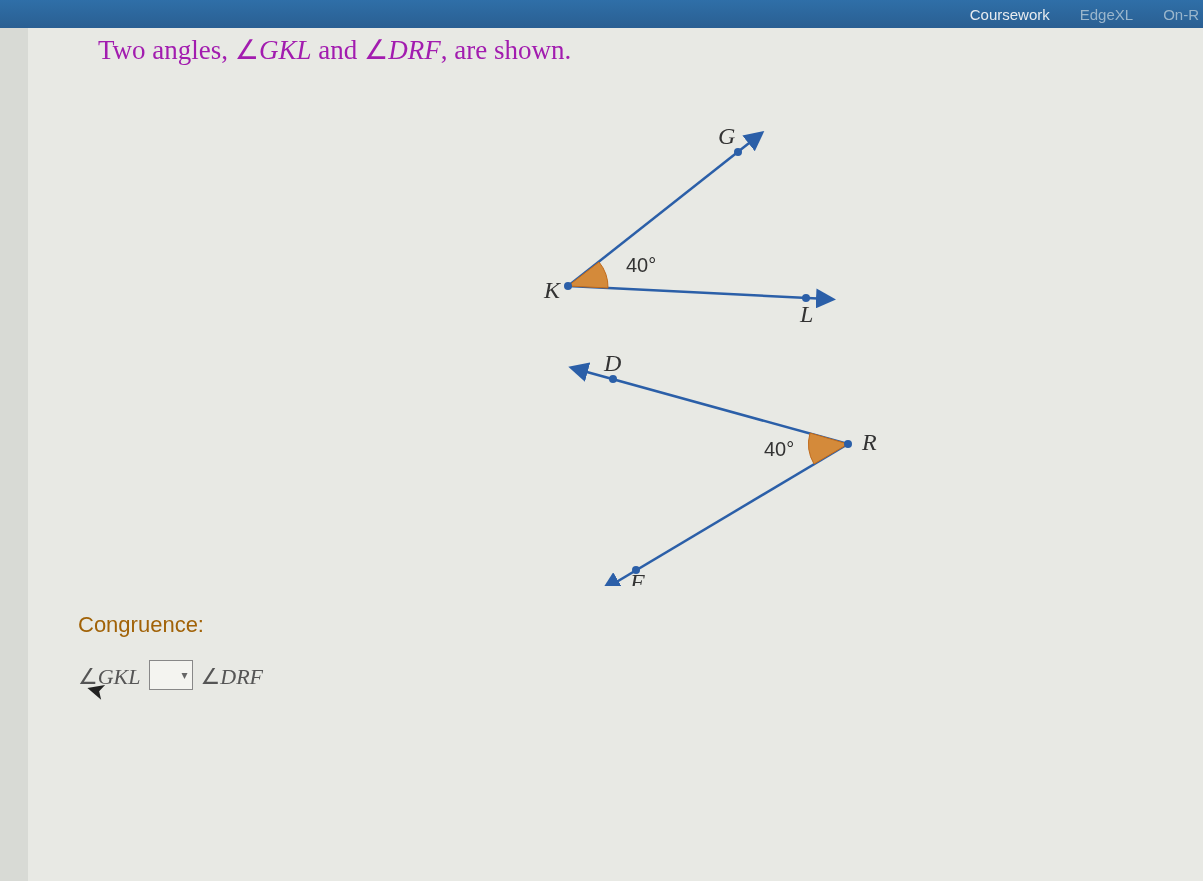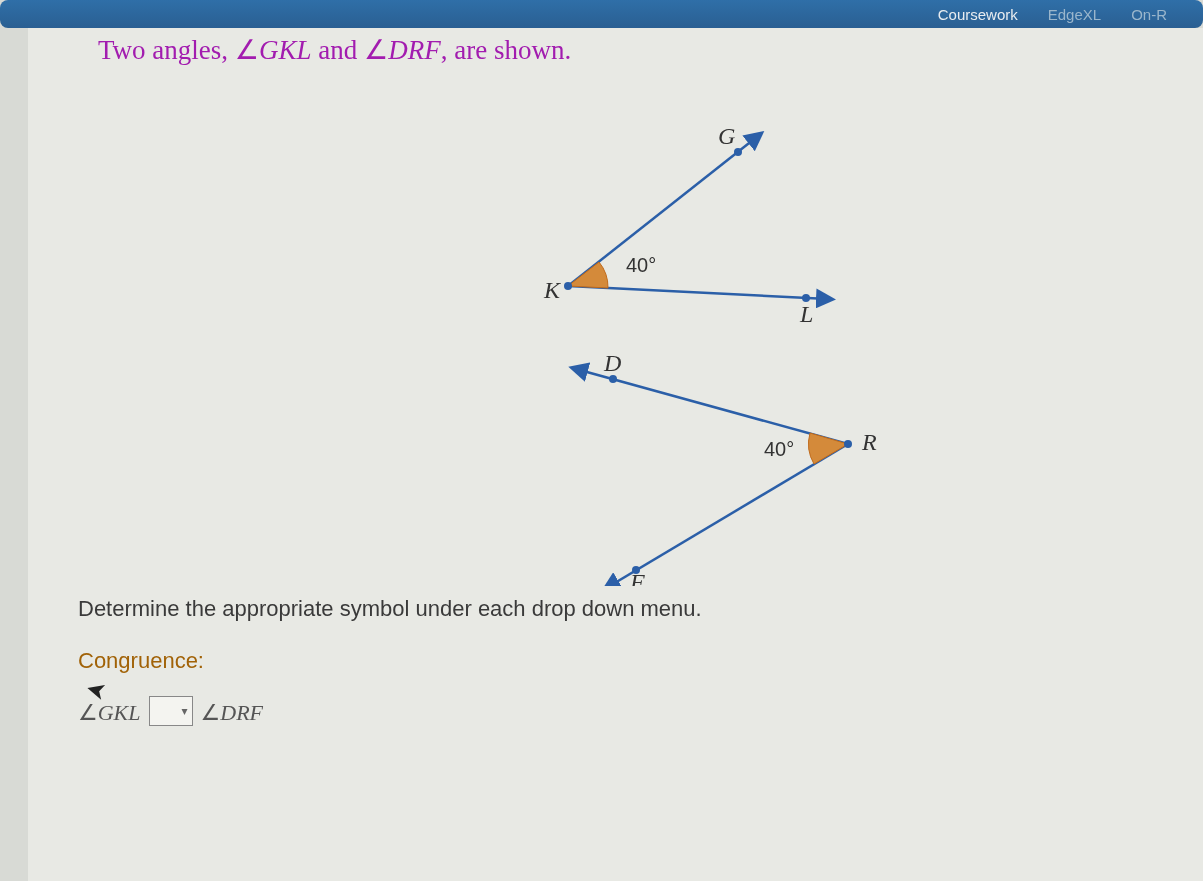--- a/index.html
+++ b/index.html
@@ -10,28 +10,27 @@
     height: 881px;
     position: relative;
     overflow: hidden;
   }
   .top-bar {
     position: absolute;
     top: 0; right: 0;
     height: 28px;
     display: flex;
     gap: 30px;
-    padding-right: 36px;
+    padding-right: 4px;
     align-items: center;
     color: #e8ecf0;
     font-size: 15px;
     background: linear-gradient(#2f6fa8,#2a5f92);
     width: 100%;
     justify-content: flex-end;
-    border-radius: 8px;
   }
   .top-bar .dim { color: #9ab6cc; }
   .page {
     position: absolute;
     top: 28px; left: 28px; right: 0; bottom: 0;
     background: #e8e9e4;
     padding: 0;
   }
   .problem-text {
     font-size: 27px;
@@ -139,21 +138,20 @@
         <text x="576" y="305" font-family="Times New Roman" font-style="italic" font-size="24" fill="#333">D</text>
         <text x="834" y="384" font-family="Times New Roman" font-style="italic" font-size="24" fill="#333">R</text>
         <text x="602" y="524" font-family="Times New Roman" font-style="italic" font-size="24" fill="#333">F</text>
         <text x="736" y="390" font-family="Arial" font-size="20" fill="#333">40°</text>
       </g>
     </svg>
 
     <div class="cursor-arrow">➤</div>
   </div>
 
-  <div class="instruction">Determine the appropriate symbol under each drop down menu.</div>
 
   <div class="congruence-label">Congruence:</div>
 
   <div class="answer-row">
     <span>
       <span>∠</span><span class="angle">GKL</span>
     </span>
     <span class="dd">
       <span>▾</span>
     </span>

